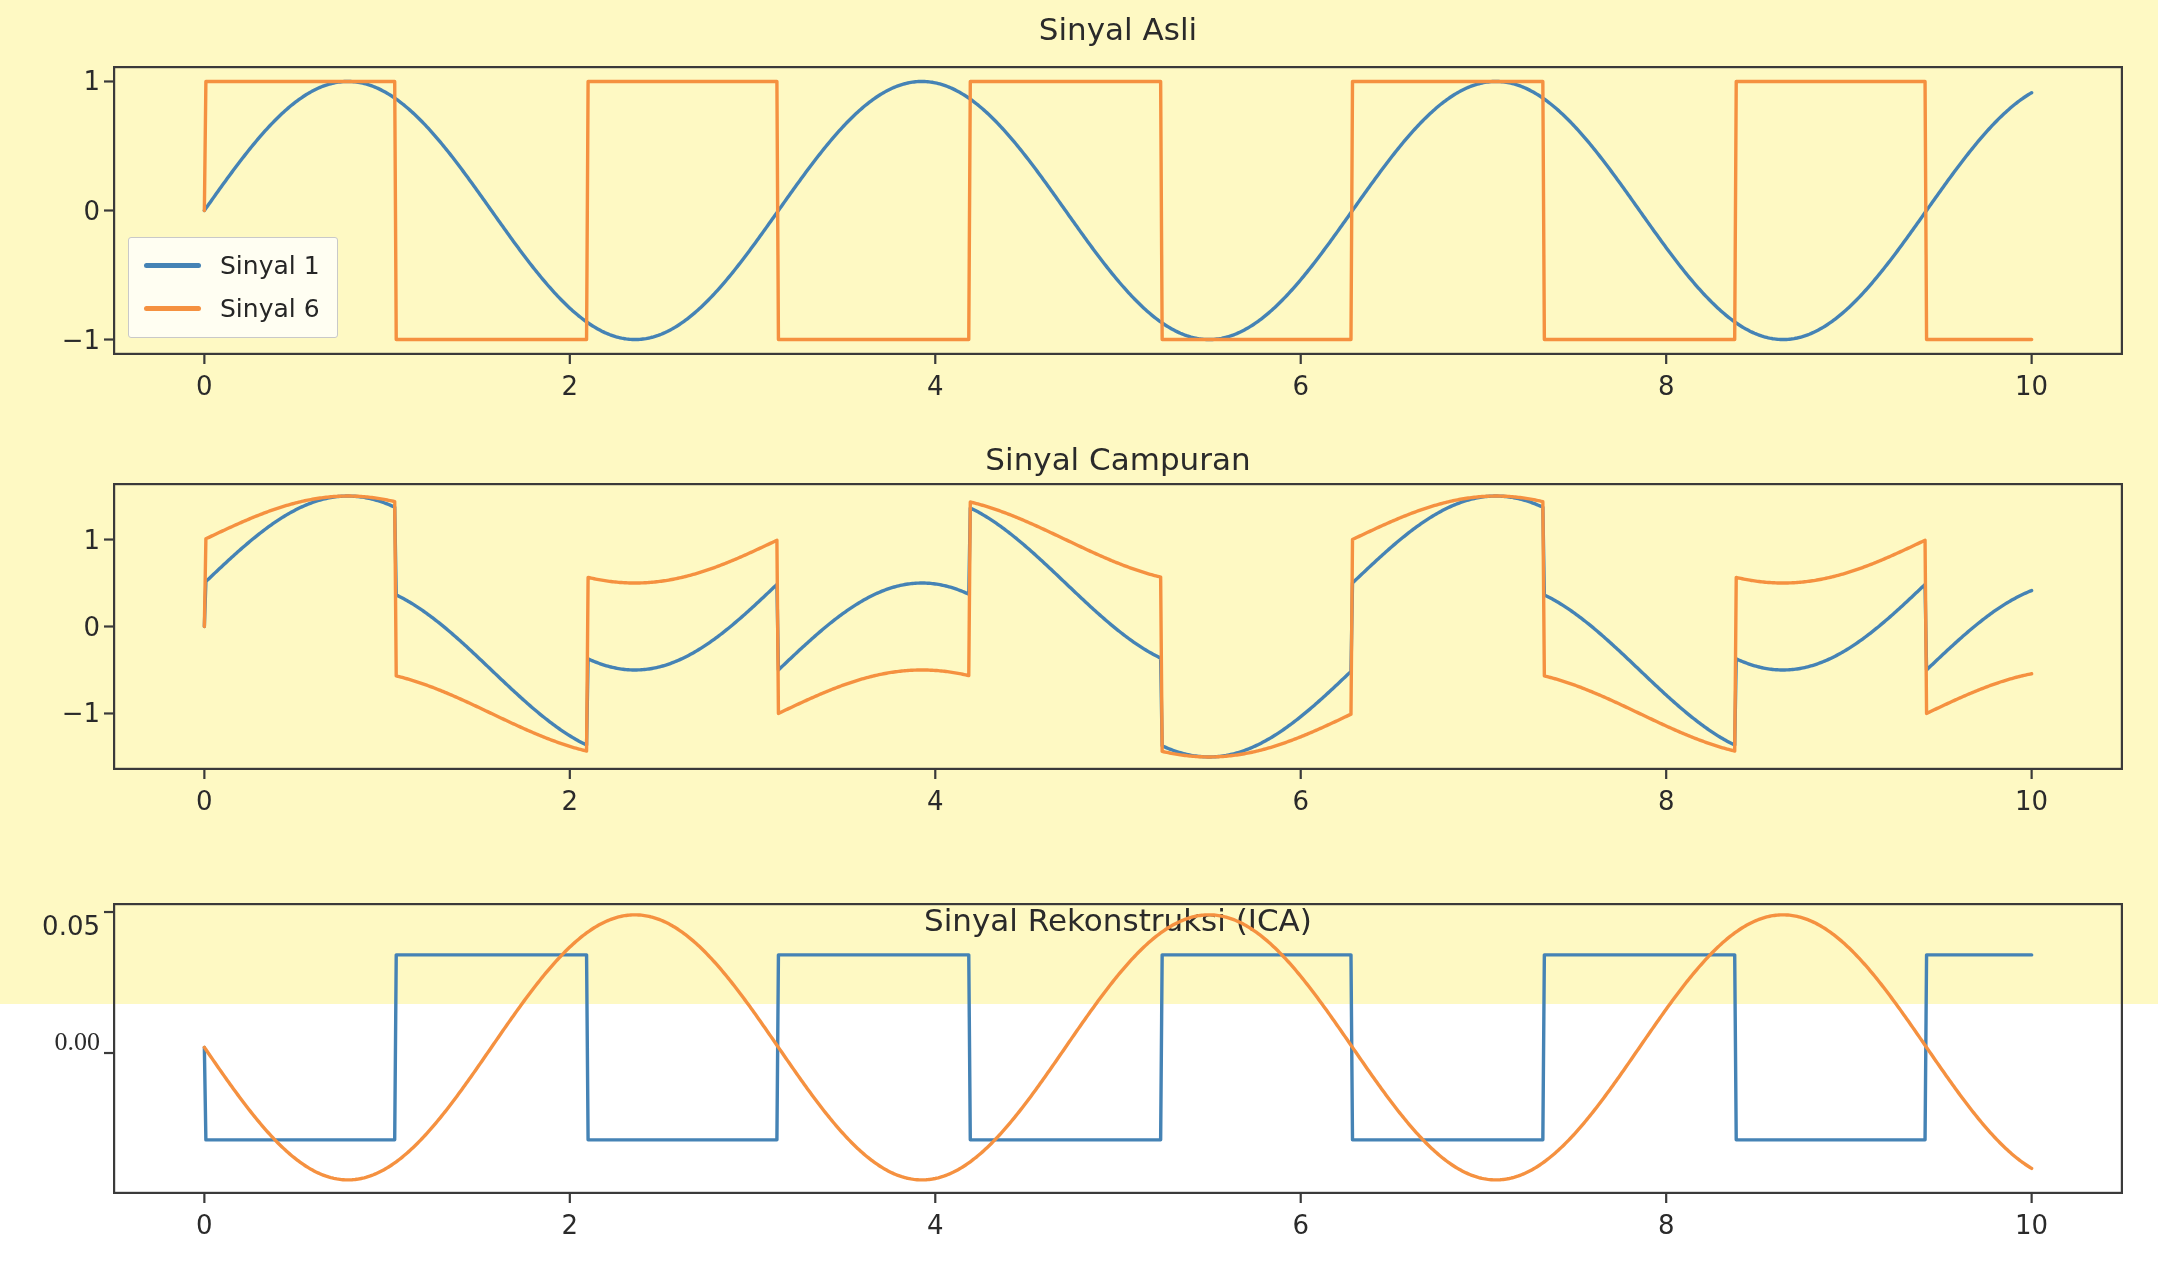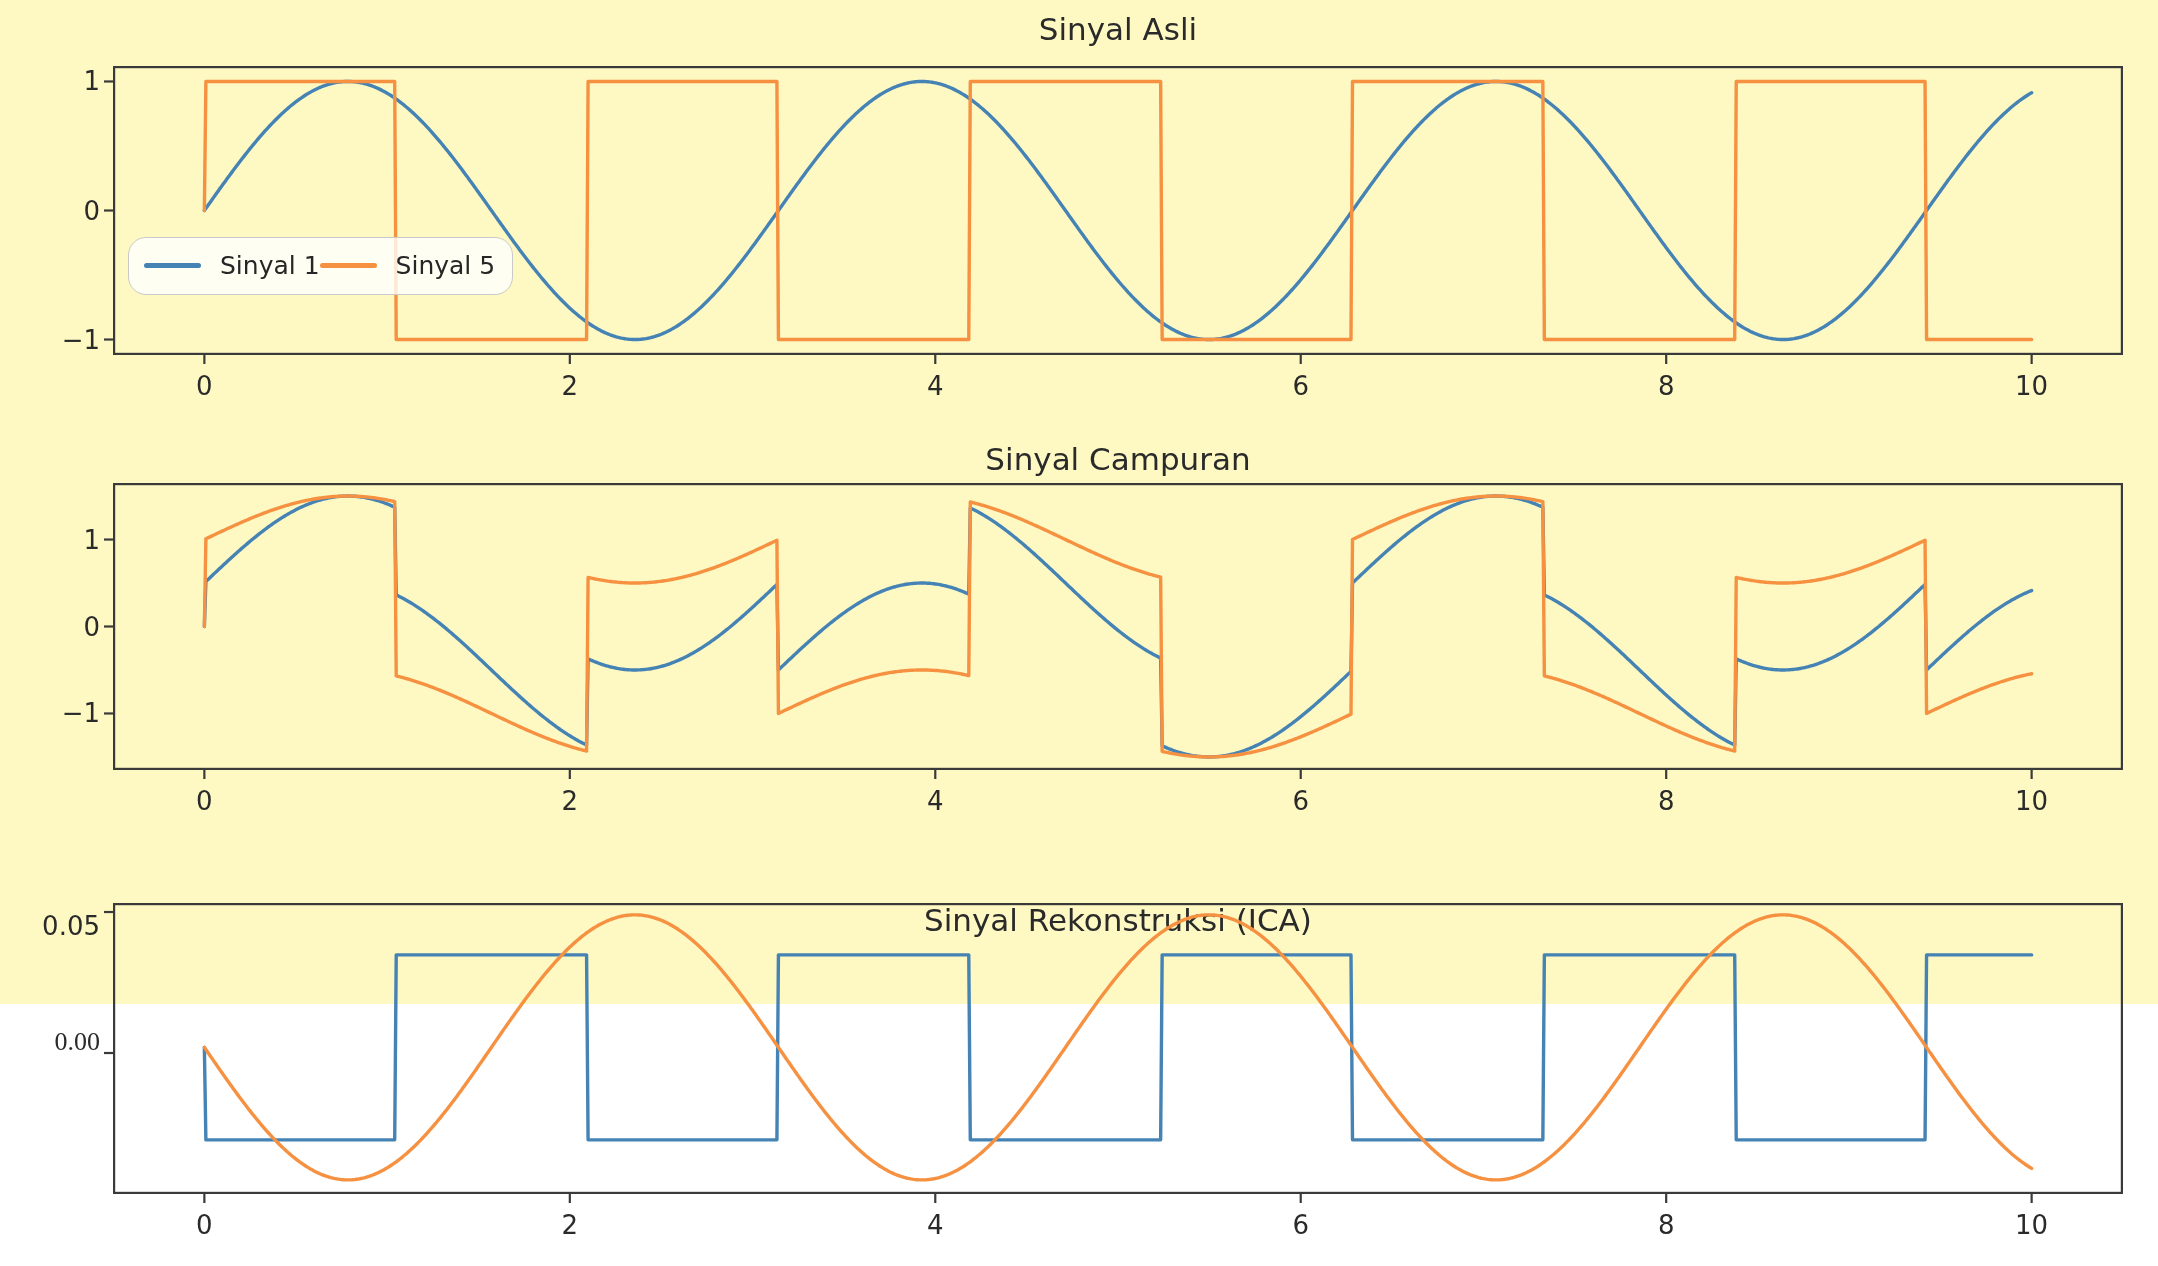--- a/index.html
+++ b/index.html
@@ -49,24 +49,24 @@
     color: #2a2a2a;
     white-space: nowrap;
   }
   .xtick-label { transform: translateX(-50%); }
   .ytick-label { right: calc(100% + 13px); transform: translateY(-50%); }
 
   .legend {
     position: absolute;
     background: rgba(255,255,255,0.78);
     border: 1.5px solid #c9c9c9;
-    border-radius: 18px;
+    border-radius: 3px;
     padding: 11px 17px 11px 15px;
     display: flex;
-    flex-direction: row;
+    flex-direction: column;
     justify-content: center;
     row-gap: 9px;
     z-index: 3;
   }
   .legend-entry {
     display: flex;
     align-items: center;
     column-gap: 19px;
   }
   .legend-swatch {
@@ -113,21 +113,21 @@
           <polyline points="91.36,144.50 92.89,142.35 94.41,140.20 95.93,138.05 97.45,135.91 98.98,133.76 100.50,131.62 102.02,129.48 103.55,127.35 105.07,125.22 106.59,123.10 108.11,120.98 109.64,118.87 111.16,116.76 112.68,114.67 114.20,112.58 115.73,110.50 117.25,108.43 118.77,106.37 120.30,104.32 121.82,102.29 123.34,100.26 124.86,98.25 126.39,96.25 127.91,94.26 129.43,92.28 130.95,90.33 132.48,88.38 134.00,86.45 135.52,84.54 137.05,82.65 138.57,80.77 140.09,78.91 141.61,77.06 143.14,75.24 144.66,73.44 146.18,71.65 147.70,69.89 149.23,68.14 150.75,66.42 152.27,64.72 153.80,63.04 155.32,61.38 156.84,59.75 158.36,58.14 159.89,56.56 161.41,55.00 162.93,53.46 164.45,51.95 165.98,50.46 167.50,49.00 169.02,47.57 170.55,46.17 172.07,44.79 173.59,43.44 175.11,42.11 176.64,40.82 178.16,39.55 179.68,38.32 181.20,37.11 182.73,35.94 184.25,34.79 185.77,33.67 187.30,32.59 188.82,31.53 190.34,30.51 191.86,29.52 193.39,28.56 194.91,27.63 196.43,26.74 197.95,25.88 199.48,25.05 201.00,24.25 202.52,23.49 204.05,22.76 205.57,22.06 207.09,21.40 208.61,20.78 210.14,20.18 211.66,19.63 213.18,19.10 214.70,18.61 216.23,18.16 217.75,17.74 219.27,17.36 220.80,17.01 222.32,16.70 223.84,16.42 225.36,16.18 226.89,15.98 228.41,15.81 229.93,15.67 231.45,15.57 232.98,15.51 234.50,15.48 236.02,15.49 237.55,15.54 239.07,15.62 240.59,15.73 242.11,15.89 243.64,16.07 245.16,16.30 246.68,16.56 248.20,16.85 249.73,17.18 251.25,17.55 252.77,17.95 254.30,18.39 255.82,18.86 257.34,19.36 258.86,19.90 260.39,20.48 261.91,21.09 263.43,21.73 264.95,22.41 266.48,23.12 268.00,23.87 269.52,24.65 271.05,25.46 272.57,26.31 274.09,27.18 275.61,28.10 277.14,29.04 278.66,30.01 280.18,31.02 281.70,32.06 283.23,33.13 284.75,34.23 286.27,35.36 287.80,36.53 289.32,37.72 290.84,38.94 292.36,40.19 293.89,41.47 295.41,42.78 296.93,44.11 298.45,45.48 299.98,46.87 301.50,48.29 303.02,49.74 304.55,51.21 306.07,52.71 307.59,54.23 309.11,55.78 310.64,57.35 312.16,58.95 313.68,60.57 315.20,62.22 316.73,63.88 318.25,65.57 319.77,67.29 321.30,69.02 322.82,70.77 324.34,72.55 325.86,74.34 327.39,76.16 328.91,77.99 330.43,79.84 331.95,81.71 333.48,83.60 335.00,85.50 336.52,87.42 338.05,89.36 339.57,91.31 341.09,93.28 342.61,95.26 344.14,97.25 345.66,99.26 347.18,101.28 348.70,103.31 350.23,105.36 351.75,107.41 353.27,109.47 354.80,111.55 356.32,113.63 357.84,115.72 359.36,117.82 360.89,119.93 362.41,122.05 363.93,124.17 365.45,126.29 366.98,128.42 368.50,130.56 370.02,132.70 371.55,134.84 373.07,136.99 374.59,139.14 376.11,141.28 377.64,143.43 379.16,145.58 380.68,147.73 382.20,149.88 383.73,152.03 385.25,154.18 386.77,156.32 388.30,158.46 389.82,160.59 391.34,162.73 392.86,164.85 394.39,166.97 395.91,169.09 397.43,171.19 398.95,173.29 400.48,175.39 402.00,177.47 403.52,179.54 405.05,181.61 406.57,183.66 408.09,185.71 409.61,187.74 411.14,189.76 412.66,191.76 414.18,193.76 415.70,195.74 417.23,197.71 418.75,199.66 420.27,201.59 421.80,203.51 423.32,205.42 424.84,207.30 426.36,209.17 427.89,211.03 429.41,212.86 430.93,214.67 432.45,216.47 433.98,218.24 435.50,220.00 437.02,221.73 438.55,223.44 440.07,225.13 441.59,226.80 443.11,228.44 444.64,230.06 446.16,231.66 447.68,233.23 449.20,234.78 450.73,236.31 452.25,237.80 453.77,239.28 455.30,240.72 456.82,242.14 458.34,243.53 459.86,244.90 461.39,246.23 462.91,247.54 464.43,248.82 465.95,250.07 467.48,251.29 469.00,252.49 470.52,253.65 472.05,254.78 473.57,255.88 475.09,256.95 476.61,257.99 478.14,258.99 479.66,259.97 481.18,260.91 482.70,261.82 484.23,262.70 485.75,263.55 487.27,264.36 488.80,265.14 490.32,265.88 491.84,266.60 493.36,267.27 494.89,267.92 496.41,268.53 497.93,269.10 499.45,269.64 500.98,270.15 502.50,270.62 504.02,271.05 505.55,271.46 507.07,271.82 508.59,272.15 510.11,272.44 511.64,272.70 513.16,272.93 514.68,273.11 516.20,273.27 517.73,273.38 519.25,273.46 520.77,273.51 522.30,273.52 523.82,273.49 525.34,273.43 526.86,273.33 528.39,273.19 529.91,273.02 531.43,272.82 532.95,272.58 534.48,272.30 536.00,271.99 537.52,271.64 539.05,271.25 540.57,270.84 542.09,270.38 543.61,269.89 545.14,269.37 546.66,268.81 548.18,268.22 549.70,267.59 551.23,266.93 552.75,266.23 554.27,265.51 555.80,264.74 557.32,263.95 558.84,263.12 560.36,262.26 561.89,261.36 563.41,260.43 564.93,259.47 566.45,258.48 567.98,257.46 569.50,256.40 571.02,255.32 572.55,254.20 574.07,253.05 575.59,251.88 577.11,250.67 578.64,249.43 580.16,248.17 581.68,246.87 583.20,245.55 584.73,244.20 586.25,242.82 587.77,241.42 589.30,239.98 590.82,238.52 592.34,237.04 593.86,235.53 595.39,233.99 596.91,232.43 598.43,230.84 599.95,229.23 601.48,227.60 603.00,225.94 604.52,224.27 606.05,222.56 607.57,220.84 609.09,219.10 610.61,217.33 612.14,215.55 613.66,213.74 615.18,211.92 616.70,210.08 618.23,208.22 619.75,206.34 621.27,204.44 622.80,202.53 624.32,200.60 625.84,198.66 627.36,196.70 628.89,194.72 630.41,192.74 631.93,190.74 633.45,188.72 634.98,186.70 636.50,184.66 638.02,182.61 639.55,180.55 641.07,178.48 642.59,176.40 644.11,174.31 645.64,172.22 647.16,170.11 648.68,168.00 650.20,165.88 651.73,163.76 653.25,161.63 654.77,159.50 656.30,157.36 657.82,155.22 659.34,153.08 660.86,150.93 662.39,148.78 663.91,146.63 665.43,144.48 666.95,142.33 668.48,140.18 670.00,138.03 671.52,135.89 673.05,133.74 674.57,131.60 676.09,129.46 677.61,127.33 679.14,125.20 680.66,123.08 682.18,120.96 683.70,118.85 685.23,116.75 686.75,114.65 688.27,112.56 689.80,110.48 691.32,108.41 692.84,106.35 694.36,104.31 695.89,102.27 697.41,100.24 698.93,98.23 700.45,96.23 701.98,94.24 703.50,92.27 705.02,90.31 706.55,88.36 708.07,86.44 709.59,84.52 711.11,82.63 712.64,80.75 714.16,78.89 715.68,77.05 717.20,75.22 718.73,73.42 720.25,71.64 721.77,69.87 723.30,68.13 724.82,66.40 726.34,64.70 727.86,63.03 729.39,61.37 730.91,59.74 732.43,58.13 733.95,56.54 735.48,54.98 737.00,53.45 738.52,51.93 740.05,50.45 741.57,48.99 743.09,47.56 744.61,46.15 746.14,44.78 747.66,43.42 749.18,42.10 750.70,40.81 752.23,39.54 753.75,38.31 755.27,37.10 756.80,35.92 758.32,34.78 759.84,33.66 761.36,32.58 762.89,31.52 764.41,30.50 765.93,29.51 767.45,28.55 768.98,27.62 770.50,26.73 772.02,25.87 773.55,25.04 775.07,24.24 776.59,23.48 778.11,22.75 779.64,22.06 781.16,21.40 782.68,20.77 784.20,20.18 785.73,19.62 787.25,19.10 788.77,18.61 790.30,18.16 791.82,17.74 793.34,17.36 794.86,17.01 796.39,16.70 797.91,16.42 799.43,16.18 800.95,15.97 802.48,15.80 804.00,15.67 805.52,15.57 807.05,15.51 808.57,15.48 810.09,15.49 811.61,15.54 813.14,15.62 814.66,15.74 816.18,15.89 817.70,16.08 819.23,16.30 820.75,16.56 822.27,16.86 823.80,17.19 825.32,17.55 826.84,17.95 828.36,18.39 829.89,18.86 831.41,19.37 832.93,19.91 834.45,20.48 835.98,21.09 837.50,21.74 839.02,22.42 840.55,23.13 842.07,23.88 843.59,24.65 845.11,25.47 846.64,26.31 848.16,27.19 849.68,28.10 851.20,29.05 852.73,30.02 854.25,31.03 855.77,32.07 857.30,33.14 858.82,34.24 860.34,35.37 861.86,36.54 863.39,37.73 864.91,38.95 866.43,40.20 867.95,41.48 869.48,42.79 871.00,44.13 872.52,45.49 874.05,46.88 875.57,48.30 877.09,49.75 878.61,51.22 880.14,52.72 881.66,54.24 883.18,55.79 884.70,57.37 886.23,58.97 887.75,60.59 889.27,62.23 890.80,63.90 892.32,65.59 893.84,67.30 895.36,69.04 896.89,70.79 898.41,72.56 899.93,74.36 901.45,76.17 902.98,78.01 904.50,79.86 906.02,81.73 907.55,83.62 909.07,85.52 910.59,87.44 912.11,89.38 913.64,91.33 915.16,93.30 916.68,95.28 918.20,97.27 919.73,99.28 921.25,101.30 922.77,103.33 924.30,105.37 925.82,107.43 927.34,109.49 928.86,111.57 930.39,113.65 931.91,115.74 933.43,117.84 934.95,119.95 936.48,122.07 938.00,124.19 939.52,126.31 941.05,128.44 942.57,130.58 944.09,132.72 945.61,134.86 947.14,137.01 948.66,139.15 950.18,141.30 951.70,143.45 953.23,145.60 954.75,147.75 956.27,149.90 957.80,152.05 959.32,154.20 960.84,156.34 962.36,158.48 963.89,160.61 965.41,162.74 966.93,164.87 968.45,166.99 969.98,169.11 971.50,171.21 973.02,173.31 974.55,175.40 976.07,177.49 977.59,179.56 979.11,181.63 980.64,183.68 982.16,185.72 983.68,187.76 985.20,189.78 986.73,191.78 988.25,193.78 989.77,195.76 991.30,197.72 992.82,199.67 994.34,201.61 995.86,203.53 997.39,205.43 998.91,207.32 1000.43,209.19 1001.95,211.04 1003.48,212.87 1005.00,214.69 1006.52,216.48 1008.05,218.26 1009.57,220.01 1011.09,221.74 1012.61,223.46 1014.14,225.15 1015.66,226.81 1017.18,228.46 1018.70,230.08 1020.23,231.67 1021.75,233.25 1023.27,234.80 1024.80,236.32 1026.32,237.82 1027.84,239.29 1029.36,240.73 1030.89,242.15 1032.41,243.55 1033.93,244.91 1035.45,246.25 1036.98,247.55 1038.50,248.83 1040.02,250.08 1041.55,251.30 1043.07,252.50 1044.59,253.66 1046.11,254.79 1047.64,255.89 1049.16,256.96 1050.68,258.00 1052.20,259.00 1053.73,259.98 1055.25,260.92 1056.77,261.83 1058.30,262.71 1059.82,263.55 1061.34,264.37 1062.86,265.15 1064.39,265.89 1065.91,266.60 1067.43,267.28 1068.95,267.92 1070.48,268.53 1072.00,269.11 1073.52,269.65 1075.05,270.15 1076.57,270.62 1078.09,271.06 1079.61,271.46 1081.14,271.82 1082.66,272.15 1084.18,272.45 1085.70,272.71 1087.23,272.93 1088.75,273.12 1090.27,273.27 1091.80,273.38 1093.32,273.46 1094.84,273.51 1096.36,273.52 1097.89,273.49 1099.41,273.43 1100.93,273.33 1102.45,273.19 1103.98,273.02 1105.50,272.82 1107.02,272.57 1108.55,272.30 1110.07,271.98 1111.59,271.63 1113.11,271.25 1114.64,270.83 1116.16,270.38 1117.68,269.89 1119.20,269.36 1120.73,268.81 1122.25,268.21 1123.77,267.59 1125.30,266.92 1126.82,266.23 1128.34,265.50 1129.86,264.74 1131.39,263.94 1132.91,263.11 1134.43,262.25 1135.95,261.35 1137.48,260.42 1139.00,259.46 1140.52,258.47 1142.05,257.45 1143.57,256.39 1145.09,255.31 1146.61,254.19 1148.14,253.04 1149.66,251.87 1151.18,250.66 1152.70,249.42 1154.23,248.16 1155.75,246.86 1157.27,245.54 1158.80,244.19 1160.32,242.81 1161.84,241.40 1163.36,239.97 1164.89,238.51 1166.41,237.03 1167.93,235.51 1169.45,233.98 1170.98,232.42 1172.50,230.83 1174.02,229.22 1175.55,227.59 1177.07,225.93 1178.59,224.25 1180.11,222.55 1181.64,220.83 1183.16,219.08 1184.68,217.32 1186.20,215.53 1187.73,213.73 1189.25,211.90 1190.77,210.06 1192.30,208.20 1193.82,206.32 1195.34,204.43 1196.86,202.51 1198.39,200.58 1199.91,198.64 1201.43,196.68 1202.95,194.71 1204.48,192.72 1206.00,190.72 1207.52,188.70 1209.05,186.68 1210.57,184.64 1212.09,182.59 1213.61,180.53 1215.14,178.46 1216.66,176.38 1218.18,174.29 1219.70,172.20 1221.23,170.09 1222.75,167.98 1224.27,165.87 1225.80,163.74 1227.32,161.61 1228.84,159.48 1230.36,157.34 1231.89,155.20 1233.41,153.06 1234.93,150.91 1236.45,148.76 1237.98,146.61 1239.50,144.46 1241.02,142.31 1242.55,140.16 1244.07,138.01 1245.59,135.87 1247.11,133.72 1248.64,131.58 1250.16,129.44 1251.68,127.31 1253.20,125.18 1254.73,123.06 1256.25,120.94 1257.77,118.83 1259.30,116.73 1260.82,114.63 1262.34,112.54 1263.86,110.46 1265.39,108.40 1266.91,106.34 1268.43,104.29 1269.95,102.25 1271.48,100.22 1273.00,98.21 1274.52,96.21 1276.05,94.22 1277.57,92.25 1279.09,90.29 1280.61,88.35 1282.14,86.42 1283.66,84.51 1285.18,82.61 1286.70,80.73 1288.23,78.87 1289.75,77.03 1291.27,75.21 1292.80,73.40 1294.32,71.62 1295.84,69.86 1297.36,68.11 1298.89,66.39 1300.41,64.69 1301.93,63.01 1303.45,61.36 1304.98,59.72 1306.50,58.11 1308.02,56.53 1309.55,54.97 1311.07,53.43 1312.59,51.92 1314.11,50.44 1315.64,48.98 1317.16,47.55 1318.68,46.14 1320.20,44.76 1321.73,43.41 1323.25,42.09 1324.77,40.80 1326.30,39.53 1327.82,38.30 1329.34,37.09 1330.86,35.91 1332.39,34.77 1333.91,33.65 1335.43,32.57 1336.95,31.51 1338.48,30.49 1340.00,29.50 1341.52,28.54 1343.05,27.62 1344.57,26.72 1346.09,25.86 1347.61,25.03 1349.14,24.24 1350.66,23.47 1352.18,22.75 1353.70,22.05 1355.23,21.39 1356.75,20.77 1358.27,20.17 1359.80,19.62 1361.32,19.09 1362.84,18.61 1364.36,18.15 1365.89,17.74 1367.41,17.35 1368.93,17.01 1370.45,16.69 1371.98,16.42 1373.50,16.18 1375.02,15.97 1376.55,15.80 1378.07,15.67 1379.59,15.57 1381.11,15.51 1382.64,15.48 1384.16,15.49 1385.68,15.54 1387.20,15.62 1388.73,15.74 1390.25,15.89 1391.77,16.08 1393.30,16.30 1394.82,16.56 1396.34,16.86 1397.86,17.19 1399.39,17.56 1400.91,17.96 1402.43,18.39 1403.95,18.86 1405.48,19.37 1407.00,19.91 1408.52,20.49 1410.05,21.10 1411.57,21.74 1413.09,22.42 1414.61,23.14 1416.14,23.88 1417.66,24.66 1419.18,25.47 1420.70,26.32 1422.23,27.20 1423.75,28.11 1425.27,29.06 1426.80,30.03 1428.32,31.04 1429.84,32.08 1431.36,33.15 1432.89,34.25 1434.41,35.38 1435.93,36.55 1437.45,37.74 1438.98,38.96 1440.50,40.21 1442.02,41.49 1443.55,42.80 1445.07,44.14 1446.59,45.50 1448.11,46.90 1449.64,48.32 1451.16,49.76 1452.68,51.24 1454.20,52.73 1455.73,54.26 1457.25,55.81 1458.77,57.38 1460.30,58.98 1461.82,60.60 1463.34,62.25 1464.86,63.91 1466.39,65.60 1467.91,67.32 1469.43,69.05 1470.95,70.81 1472.48,72.58 1474.00,74.38 1475.52,76.19 1477.05,78.02 1478.57,79.88 1480.09,81.75 1481.61,83.63 1483.14,85.54 1484.66,87.46 1486.18,89.39 1487.70,91.35 1489.23,93.31 1490.75,95.29 1492.27,97.29 1493.80,99.30 1495.32,101.32 1496.84,103.35 1498.36,105.39 1499.89,107.45 1501.41,109.51 1502.93,111.59 1504.45,113.67 1505.98,115.76 1507.50,117.86 1509.02,119.97 1510.55,122.08 1512.07,124.20 1513.59,126.33 1515.11,128.46 1516.64,130.60 1518.16,132.74 1519.68,134.88 1521.20,137.03 1522.73,139.17 1524.25,141.32 1525.77,143.47 1527.30,145.62 1528.82,147.77 1530.34,149.92 1531.86,152.07 1533.39,154.21 1534.91,156.36 1536.43,158.50 1537.95,160.63 1539.48,162.76 1541.00,164.89 1542.52,167.01 1544.05,169.12 1545.57,171.23 1547.09,173.33 1548.61,175.42 1550.14,177.51 1551.66,179.58 1553.18,181.64 1554.70,183.70 1556.23,185.74 1557.75,187.77 1559.27,189.79 1560.80,191.80 1562.32,193.79 1563.84,195.77 1565.36,197.74 1566.89,199.69 1568.41,201.63 1569.93,203.55 1571.45,205.45 1572.98,207.34 1574.50,209.21 1576.02,211.06 1577.55,212.89 1579.07,214.70 1580.59,216.50 1582.11,218.27 1583.64,220.03 1585.16,221.76 1586.68,223.47 1588.20,225.16 1589.73,226.83 1591.25,228.47 1592.77,230.09 1594.30,231.69 1595.82,233.26 1597.34,234.81 1598.86,236.33 1600.39,237.83 1601.91,239.30 1603.43,240.75 1604.95,242.17 1606.48,243.56 1608.00,244.92 1609.52,246.26 1611.05,247.57 1612.57,248.84 1614.09,250.09 1615.61,251.32 1617.14,252.51 1618.66,253.67 1620.18,254.80 1621.70,255.90 1623.23,256.97 1624.75,258.01 1626.27,259.01 1627.80,259.99 1629.32,260.93 1630.84,261.84 1632.36,262.72 1633.89,263.56 1635.41,264.37 1636.93,265.15 1638.45,265.90 1639.98,266.61 1641.50,267.29 1643.02,267.93 1644.55,268.54 1646.07,269.11 1647.59,269.65 1649.11,270.16 1650.64,270.63 1652.16,271.06 1653.68,271.46 1655.20,271.83 1656.73,272.16 1658.25,272.45 1659.77,272.71 1661.30,272.93 1662.82,273.12 1664.34,273.27 1665.86,273.38 1667.39,273.46 1668.91,273.51 1670.43,273.52 1671.95,273.49 1673.48,273.43 1675.00,273.33 1676.52,273.19 1678.05,273.02 1679.57,272.81 1681.09,272.57 1682.61,272.29 1684.14,271.98 1685.66,271.63 1687.18,271.25 1688.70,270.83 1690.23,270.37 1691.75,269.88 1693.27,269.36 1694.80,268.80 1696.32,268.21 1697.84,267.58 1699.36,266.92 1700.89,266.22 1702.41,265.49 1703.93,264.73 1705.45,263.93 1706.98,263.10 1708.50,262.24 1710.02,261.34 1711.55,260.42 1713.07,259.46 1714.59,258.46 1716.11,257.44 1717.64,256.38 1719.16,255.30 1720.68,254.18 1722.20,253.03 1723.73,251.86 1725.25,250.65 1726.77,249.41 1728.30,248.15 1729.82,246.85 1731.34,245.53 1732.86,244.18 1734.39,242.80 1735.91,241.39 1737.43,239.96 1738.95,238.50 1740.48,237.01 1742.00,235.50 1743.52,233.96 1745.05,232.40 1746.57,230.82 1748.09,229.21 1749.61,227.57 1751.14,225.92 1752.66,224.24 1754.18,222.53 1755.70,220.81 1757.23,219.07 1758.75,217.30 1760.27,215.52 1761.80,213.71 1763.32,211.89 1764.84,210.04 1766.36,208.18 1767.89,206.30 1769.41,204.41 1770.93,202.50 1772.45,200.57 1773.98,198.62 1775.50,196.66 1777.02,194.69 1778.55,192.70 1780.07,190.70 1781.59,188.69 1783.11,186.66 1784.64,184.62 1786.16,182.57 1787.68,180.51 1789.20,178.44 1790.73,176.36 1792.25,174.28 1793.77,172.18 1795.30,170.08 1796.82,167.96 1798.34,165.85 1799.86,163.72 1801.39,161.59 1802.91,159.46 1804.43,157.32 1805.95,155.18 1807.48,153.04 1809.00,150.89 1810.52,148.74 1812.05,146.59 1813.57,144.44 1815.09,142.29 1816.61,140.14 1818.14,137.99 1819.66,135.85 1821.18,133.70 1822.70,131.56 1824.23,129.43 1825.75,127.29 1827.27,125.16 1828.80,123.04 1830.32,120.92 1831.84,118.81 1833.36,116.71 1834.89,114.61 1836.41,112.52 1837.93,110.45 1839.45,108.38 1840.98,106.32 1842.50,104.27 1844.02,102.23 1845.55,100.21 1847.07,98.19 1848.59,96.19 1850.11,94.21 1851.64,92.23 1853.16,90.27 1854.68,88.33 1856.20,86.40 1857.73,84.49 1859.25,82.60 1860.77,80.72 1862.30,78.86 1863.82,77.02 1865.34,75.19 1866.86,73.39 1868.39,71.60 1869.91,69.84 1871.43,68.10 1872.95,66.37 1874.48,64.67 1876.00,63.00 1877.52,61.34 1879.05,59.71 1880.57,58.10 1882.09,56.51 1883.61,54.95 1885.14,53.42 1886.66,51.91 1888.18,50.42 1889.70,48.97 1891.23,47.53 1892.75,46.13 1894.27,44.75 1895.80,43.40 1897.32,42.08 1898.84,40.79 1900.36,39.52 1901.89,38.29 1903.41,37.08 1904.93,35.90 1906.45,34.76 1907.98,33.64 1909.50,32.56 1911.02,31.50 1912.55,30.48 1914.07,29.49 1915.59,28.53 1917.11,27.61 1918.64,26.71" fill="none" stroke="#4583b5" stroke-width="3.4" stroke-linejoin="round" stroke-linecap="round"></polyline>
           <polyline points="91.36,144.50 92.89,15.48 94.41,15.48 95.93,15.48 97.45,15.48 98.98,15.48 100.50,15.48 102.02,15.48 103.55,15.48 105.07,15.48 106.59,15.48 108.11,15.48 109.64,15.48 111.16,15.48 112.68,15.48 114.20,15.48 115.73,15.48 117.25,15.48 118.77,15.48 120.30,15.48 121.82,15.48 123.34,15.48 124.86,15.48 126.39,15.48 127.91,15.48 129.43,15.48 130.95,15.48 132.48,15.48 134.00,15.48 135.52,15.48 137.05,15.48 138.57,15.48 140.09,15.48 141.61,15.48 143.14,15.48 144.66,15.48 146.18,15.48 147.70,15.48 149.23,15.48 150.75,15.48 152.27,15.48 153.80,15.48 155.32,15.48 156.84,15.48 158.36,15.48 159.89,15.48 161.41,15.48 162.93,15.48 164.45,15.48 165.98,15.48 167.50,15.48 169.02,15.48 170.55,15.48 172.07,15.48 173.59,15.48 175.11,15.48 176.64,15.48 178.16,15.48 179.68,15.48 181.20,15.48 182.73,15.48 184.25,15.48 185.77,15.48 187.30,15.48 188.82,15.48 190.34,15.48 191.86,15.48 193.39,15.48 194.91,15.48 196.43,15.48 197.95,15.48 199.48,15.48 201.00,15.48 202.52,15.48 204.05,15.48 205.57,15.48 207.09,15.48 208.61,15.48 210.14,15.48 211.66,15.48 213.18,15.48 214.70,15.48 216.23,15.48 217.75,15.48 219.27,15.48 220.80,15.48 222.32,15.48 223.84,15.48 225.36,15.48 226.89,15.48 228.41,15.48 229.93,15.48 231.45,15.48 232.98,15.48 234.50,15.48 236.02,15.48 237.55,15.48 239.07,15.48 240.59,15.48 242.11,15.48 243.64,15.48 245.16,15.48 246.68,15.48 248.20,15.48 249.73,15.48 251.25,15.48 252.77,15.48 254.30,15.48 255.82,15.48 257.34,15.48 258.86,15.48 260.39,15.48 261.91,15.48 263.43,15.48 264.95,15.48 266.48,15.48 268.00,15.48 269.52,15.48 271.05,15.48 272.57,15.48 274.09,15.48 275.61,15.48 277.14,15.48 278.66,15.48 280.18,15.48 281.70,15.48 283.23,273.52 284.75,273.52 286.27,273.52 287.80,273.52 289.32,273.52 290.84,273.52 292.36,273.52 293.89,273.52 295.41,273.52 296.93,273.52 298.45,273.52 299.98,273.52 301.50,273.52 303.02,273.52 304.55,273.52 306.07,273.52 307.59,273.52 309.11,273.52 310.64,273.52 312.16,273.52 313.68,273.52 315.20,273.52 316.73,273.52 318.25,273.52 319.77,273.52 321.30,273.52 322.82,273.52 324.34,273.52 325.86,273.52 327.39,273.52 328.91,273.52 330.43,273.52 331.95,273.52 333.48,273.52 335.00,273.52 336.52,273.52 338.05,273.52 339.57,273.52 341.09,273.52 342.61,273.52 344.14,273.52 345.66,273.52 347.18,273.52 348.70,273.52 350.23,273.52 351.75,273.52 353.27,273.52 354.80,273.52 356.32,273.52 357.84,273.52 359.36,273.52 360.89,273.52 362.41,273.52 363.93,273.52 365.45,273.52 366.98,273.52 368.50,273.52 370.02,273.52 371.55,273.52 373.07,273.52 374.59,273.52 376.11,273.52 377.64,273.52 379.16,273.52 380.68,273.52 382.20,273.52 383.73,273.52 385.25,273.52 386.77,273.52 388.30,273.52 389.82,273.52 391.34,273.52 392.86,273.52 394.39,273.52 395.91,273.52 397.43,273.52 398.95,273.52 400.48,273.52 402.00,273.52 403.52,273.52 405.05,273.52 406.57,273.52 408.09,273.52 409.61,273.52 411.14,273.52 412.66,273.52 414.18,273.52 415.70,273.52 417.23,273.52 418.75,273.52 420.27,273.52 421.80,273.52 423.32,273.52 424.84,273.52 426.36,273.52 427.89,273.52 429.41,273.52 430.93,273.52 432.45,273.52 433.98,273.52 435.50,273.52 437.02,273.52 438.55,273.52 440.07,273.52 441.59,273.52 443.11,273.52 444.64,273.52 446.16,273.52 447.68,273.52 449.20,273.52 450.73,273.52 452.25,273.52 453.77,273.52 455.30,273.52 456.82,273.52 458.34,273.52 459.86,273.52 461.39,273.52 462.91,273.52 464.43,273.52 465.95,273.52 467.48,273.52 469.00,273.52 470.52,273.52 472.05,273.52 473.57,273.52 475.09,15.48 476.61,15.48 478.14,15.48 479.66,15.48 481.18,15.48 482.70,15.48 484.23,15.48 485.75,15.48 487.27,15.48 488.80,15.48 490.32,15.48 491.84,15.48 493.36,15.48 494.89,15.48 496.41,15.48 497.93,15.48 499.45,15.48 500.98,15.48 502.50,15.48 504.02,15.48 505.55,15.48 507.07,15.48 508.59,15.48 510.11,15.48 511.64,15.48 513.16,15.48 514.68,15.48 516.20,15.48 517.73,15.48 519.25,15.48 520.77,15.48 522.30,15.48 523.82,15.48 525.34,15.48 526.86,15.48 528.39,15.48 529.91,15.48 531.43,15.48 532.95,15.48 534.48,15.48 536.00,15.48 537.52,15.48 539.05,15.48 540.57,15.48 542.09,15.48 543.61,15.48 545.14,15.48 546.66,15.48 548.18,15.48 549.70,15.48 551.23,15.48 552.75,15.48 554.27,15.48 555.80,15.48 557.32,15.48 558.84,15.48 560.36,15.48 561.89,15.48 563.41,15.48 564.93,15.48 566.45,15.48 567.98,15.48 569.50,15.48 571.02,15.48 572.55,15.48 574.07,15.48 575.59,15.48 577.11,15.48 578.64,15.48 580.16,15.48 581.68,15.48 583.20,15.48 584.73,15.48 586.25,15.48 587.77,15.48 589.30,15.48 590.82,15.48 592.34,15.48 593.86,15.48 595.39,15.48 596.91,15.48 598.43,15.48 599.95,15.48 601.48,15.48 603.00,15.48 604.52,15.48 606.05,15.48 607.57,15.48 609.09,15.48 610.61,15.48 612.14,15.48 613.66,15.48 615.18,15.48 616.70,15.48 618.23,15.48 619.75,15.48 621.27,15.48 622.80,15.48 624.32,15.48 625.84,15.48 627.36,15.48 628.89,15.48 630.41,15.48 631.93,15.48 633.45,15.48 634.98,15.48 636.50,15.48 638.02,15.48 639.55,15.48 641.07,15.48 642.59,15.48 644.11,15.48 645.64,15.48 647.16,15.48 648.68,15.48 650.20,15.48 651.73,15.48 653.25,15.48 654.77,15.48 656.30,15.48 657.82,15.48 659.34,15.48 660.86,15.48 662.39,15.48 663.91,15.48 665.43,273.52 666.95,273.52 668.48,273.52 670.00,273.52 671.52,273.52 673.05,273.52 674.57,273.52 676.09,273.52 677.61,273.52 679.14,273.52 680.66,273.52 682.18,273.52 683.70,273.52 685.23,273.52 686.75,273.52 688.27,273.52 689.80,273.52 691.32,273.52 692.84,273.52 694.36,273.52 695.89,273.52 697.41,273.52 698.93,273.52 700.45,273.52 701.98,273.52 703.50,273.52 705.02,273.52 706.55,273.52 708.07,273.52 709.59,273.52 711.11,273.52 712.64,273.52 714.16,273.52 715.68,273.52 717.20,273.52 718.73,273.52 720.25,273.52 721.77,273.52 723.30,273.52 724.82,273.52 726.34,273.52 727.86,273.52 729.39,273.52 730.91,273.52 732.43,273.52 733.95,273.52 735.48,273.52 737.00,273.52 738.52,273.52 740.05,273.52 741.57,273.52 743.09,273.52 744.61,273.52 746.14,273.52 747.66,273.52 749.18,273.52 750.70,273.52 752.23,273.52 753.75,273.52 755.27,273.52 756.80,273.52 758.32,273.52 759.84,273.52 761.36,273.52 762.89,273.52 764.41,273.52 765.93,273.52 767.45,273.52 768.98,273.52 770.50,273.52 772.02,273.52 773.55,273.52 775.07,273.52 776.59,273.52 778.11,273.52 779.64,273.52 781.16,273.52 782.68,273.52 784.20,273.52 785.73,273.52 787.25,273.52 788.77,273.52 790.30,273.52 791.82,273.52 793.34,273.52 794.86,273.52 796.39,273.52 797.91,273.52 799.43,273.52 800.95,273.52 802.48,273.52 804.00,273.52 805.52,273.52 807.05,273.52 808.57,273.52 810.09,273.52 811.61,273.52 813.14,273.52 814.66,273.52 816.18,273.52 817.70,273.52 819.23,273.52 820.75,273.52 822.27,273.52 823.80,273.52 825.32,273.52 826.84,273.52 828.36,273.52 829.89,273.52 831.41,273.52 832.93,273.52 834.45,273.52 835.98,273.52 837.50,273.52 839.02,273.52 840.55,273.52 842.07,273.52 843.59,273.52 845.11,273.52 846.64,273.52 848.16,273.52 849.68,273.52 851.20,273.52 852.73,273.52 854.25,273.52 855.77,273.52 857.30,15.48 858.82,15.48 860.34,15.48 861.86,15.48 863.39,15.48 864.91,15.48 866.43,15.48 867.95,15.48 869.48,15.48 871.00,15.48 872.52,15.48 874.05,15.48 875.57,15.48 877.09,15.48 878.61,15.48 880.14,15.48 881.66,15.48 883.18,15.48 884.70,15.48 886.23,15.48 887.75,15.48 889.27,15.48 890.80,15.48 892.32,15.48 893.84,15.48 895.36,15.48 896.89,15.48 898.41,15.48 899.93,15.48 901.45,15.48 902.98,15.48 904.50,15.48 906.02,15.48 907.55,15.48 909.07,15.48 910.59,15.48 912.11,15.48 913.64,15.48 915.16,15.48 916.68,15.48 918.20,15.48 919.73,15.48 921.25,15.48 922.77,15.48 924.30,15.48 925.82,15.48 927.34,15.48 928.86,15.48 930.39,15.48 931.91,15.48 933.43,15.48 934.95,15.48 936.48,15.48 938.00,15.48 939.52,15.48 941.05,15.48 942.57,15.48 944.09,15.48 945.61,15.48 947.14,15.48 948.66,15.48 950.18,15.48 951.70,15.48 953.23,15.48 954.75,15.48 956.27,15.48 957.80,15.48 959.32,15.48 960.84,15.48 962.36,15.48 963.89,15.48 965.41,15.48 966.93,15.48 968.45,15.48 969.98,15.48 971.50,15.48 973.02,15.48 974.55,15.48 976.07,15.48 977.59,15.48 979.11,15.48 980.64,15.48 982.16,15.48 983.68,15.48 985.20,15.48 986.73,15.48 988.25,15.48 989.77,15.48 991.30,15.48 992.82,15.48 994.34,15.48 995.86,15.48 997.39,15.48 998.91,15.48 1000.43,15.48 1001.95,15.48 1003.48,15.48 1005.00,15.48 1006.52,15.48 1008.05,15.48 1009.57,15.48 1011.09,15.48 1012.61,15.48 1014.14,15.48 1015.66,15.48 1017.18,15.48 1018.70,15.48 1020.23,15.48 1021.75,15.48 1023.27,15.48 1024.80,15.48 1026.32,15.48 1027.84,15.48 1029.36,15.48 1030.89,15.48 1032.41,15.48 1033.93,15.48 1035.45,15.48 1036.98,15.48 1038.50,15.48 1040.02,15.48 1041.55,15.48 1043.07,15.48 1044.59,15.48 1046.11,15.48 1047.64,15.48 1049.16,273.52 1050.68,273.52 1052.20,273.52 1053.73,273.52 1055.25,273.52 1056.77,273.52 1058.30,273.52 1059.82,273.52 1061.34,273.52 1062.86,273.52 1064.39,273.52 1065.91,273.52 1067.43,273.52 1068.95,273.52 1070.48,273.52 1072.00,273.52 1073.52,273.52 1075.05,273.52 1076.57,273.52 1078.09,273.52 1079.61,273.52 1081.14,273.52 1082.66,273.52 1084.18,273.52 1085.70,273.52 1087.23,273.52 1088.75,273.52 1090.27,273.52 1091.80,273.52 1093.32,273.52 1094.84,273.52 1096.36,273.52 1097.89,273.52 1099.41,273.52 1100.93,273.52 1102.45,273.52 1103.98,273.52 1105.50,273.52 1107.02,273.52 1108.55,273.52 1110.07,273.52 1111.59,273.52 1113.11,273.52 1114.64,273.52 1116.16,273.52 1117.68,273.52 1119.20,273.52 1120.73,273.52 1122.25,273.52 1123.77,273.52 1125.30,273.52 1126.82,273.52 1128.34,273.52 1129.86,273.52 1131.39,273.52 1132.91,273.52 1134.43,273.52 1135.95,273.52 1137.48,273.52 1139.00,273.52 1140.52,273.52 1142.05,273.52 1143.57,273.52 1145.09,273.52 1146.61,273.52 1148.14,273.52 1149.66,273.52 1151.18,273.52 1152.70,273.52 1154.23,273.52 1155.75,273.52 1157.27,273.52 1158.80,273.52 1160.32,273.52 1161.84,273.52 1163.36,273.52 1164.89,273.52 1166.41,273.52 1167.93,273.52 1169.45,273.52 1170.98,273.52 1172.50,273.52 1174.02,273.52 1175.55,273.52 1177.07,273.52 1178.59,273.52 1180.11,273.52 1181.64,273.52 1183.16,273.52 1184.68,273.52 1186.20,273.52 1187.73,273.52 1189.25,273.52 1190.77,273.52 1192.30,273.52 1193.82,273.52 1195.34,273.52 1196.86,273.52 1198.39,273.52 1199.91,273.52 1201.43,273.52 1202.95,273.52 1204.48,273.52 1206.00,273.52 1207.52,273.52 1209.05,273.52 1210.57,273.52 1212.09,273.52 1213.61,273.52 1215.14,273.52 1216.66,273.52 1218.18,273.52 1219.70,273.52 1221.23,273.52 1222.75,273.52 1224.27,273.52 1225.80,273.52 1227.32,273.52 1228.84,273.52 1230.36,273.52 1231.89,273.52 1233.41,273.52 1234.93,273.52 1236.45,273.52 1237.98,273.52 1239.50,15.48 1241.02,15.48 1242.55,15.48 1244.07,15.48 1245.59,15.48 1247.11,15.48 1248.64,15.48 1250.16,15.48 1251.68,15.48 1253.20,15.48 1254.73,15.48 1256.25,15.48 1257.77,15.48 1259.30,15.48 1260.82,15.48 1262.34,15.48 1263.86,15.48 1265.39,15.48 1266.91,15.48 1268.43,15.48 1269.95,15.48 1271.48,15.48 1273.00,15.48 1274.52,15.48 1276.05,15.48 1277.57,15.48 1279.09,15.48 1280.61,15.48 1282.14,15.48 1283.66,15.48 1285.18,15.48 1286.70,15.48 1288.23,15.48 1289.75,15.48 1291.27,15.48 1292.80,15.48 1294.32,15.48 1295.84,15.48 1297.36,15.48 1298.89,15.48 1300.41,15.48 1301.93,15.48 1303.45,15.48 1304.98,15.48 1306.50,15.48 1308.02,15.48 1309.55,15.48 1311.07,15.48 1312.59,15.48 1314.11,15.48 1315.64,15.48 1317.16,15.48 1318.68,15.48 1320.20,15.48 1321.73,15.48 1323.25,15.48 1324.77,15.48 1326.30,15.48 1327.82,15.48 1329.34,15.48 1330.86,15.48 1332.39,15.48 1333.91,15.48 1335.43,15.48 1336.95,15.48 1338.48,15.48 1340.00,15.48 1341.52,15.48 1343.05,15.48 1344.57,15.48 1346.09,15.48 1347.61,15.48 1349.14,15.48 1350.66,15.48 1352.18,15.48 1353.70,15.48 1355.23,15.48 1356.75,15.48 1358.27,15.48 1359.80,15.48 1361.32,15.48 1362.84,15.48 1364.36,15.48 1365.89,15.48 1367.41,15.48 1368.93,15.48 1370.45,15.48 1371.98,15.48 1373.50,15.48 1375.02,15.48 1376.55,15.48 1378.07,15.48 1379.59,15.48 1381.11,15.48 1382.64,15.48 1384.16,15.48 1385.68,15.48 1387.20,15.48 1388.73,15.48 1390.25,15.48 1391.77,15.48 1393.30,15.48 1394.82,15.48 1396.34,15.48 1397.86,15.48 1399.39,15.48 1400.91,15.48 1402.43,15.48 1403.95,15.48 1405.48,15.48 1407.00,15.48 1408.52,15.48 1410.05,15.48 1411.57,15.48 1413.09,15.48 1414.61,15.48 1416.14,15.48 1417.66,15.48 1419.18,15.48 1420.70,15.48 1422.23,15.48 1423.75,15.48 1425.27,15.48 1426.80,15.48 1428.32,15.48 1429.84,15.48 1431.36,273.52 1432.89,273.52 1434.41,273.52 1435.93,273.52 1437.45,273.52 1438.98,273.52 1440.50,273.52 1442.02,273.52 1443.55,273.52 1445.07,273.52 1446.59,273.52 1448.11,273.52 1449.64,273.52 1451.16,273.52 1452.68,273.52 1454.20,273.52 1455.73,273.52 1457.25,273.52 1458.77,273.52 1460.30,273.52 1461.82,273.52 1463.34,273.52 1464.86,273.52 1466.39,273.52 1467.91,273.52 1469.43,273.52 1470.95,273.52 1472.48,273.52 1474.00,273.52 1475.52,273.52 1477.05,273.52 1478.57,273.52 1480.09,273.52 1481.61,273.52 1483.14,273.52 1484.66,273.52 1486.18,273.52 1487.70,273.52 1489.23,273.52 1490.75,273.52 1492.27,273.52 1493.80,273.52 1495.32,273.52 1496.84,273.52 1498.36,273.52 1499.89,273.52 1501.41,273.52 1502.93,273.52 1504.45,273.52 1505.98,273.52 1507.50,273.52 1509.02,273.52 1510.55,273.52 1512.07,273.52 1513.59,273.52 1515.11,273.52 1516.64,273.52 1518.16,273.52 1519.68,273.52 1521.20,273.52 1522.73,273.52 1524.25,273.52 1525.77,273.52 1527.30,273.52 1528.82,273.52 1530.34,273.52 1531.86,273.52 1533.39,273.52 1534.91,273.52 1536.43,273.52 1537.95,273.52 1539.48,273.52 1541.00,273.52 1542.52,273.52 1544.05,273.52 1545.57,273.52 1547.09,273.52 1548.61,273.52 1550.14,273.52 1551.66,273.52 1553.18,273.52 1554.70,273.52 1556.23,273.52 1557.75,273.52 1559.27,273.52 1560.80,273.52 1562.32,273.52 1563.84,273.52 1565.36,273.52 1566.89,273.52 1568.41,273.52 1569.93,273.52 1571.45,273.52 1572.98,273.52 1574.50,273.52 1576.02,273.52 1577.55,273.52 1579.07,273.52 1580.59,273.52 1582.11,273.52 1583.64,273.52 1585.16,273.52 1586.68,273.52 1588.20,273.52 1589.73,273.52 1591.25,273.52 1592.77,273.52 1594.30,273.52 1595.82,273.52 1597.34,273.52 1598.86,273.52 1600.39,273.52 1601.91,273.52 1603.43,273.52 1604.95,273.52 1606.48,273.52 1608.00,273.52 1609.52,273.52 1611.05,273.52 1612.57,273.52 1614.09,273.52 1615.61,273.52 1617.14,273.52 1618.66,273.52 1620.18,273.52 1621.70,273.52 1623.23,15.48 1624.75,15.48 1626.27,15.48 1627.80,15.48 1629.32,15.48 1630.84,15.48 1632.36,15.48 1633.89,15.48 1635.41,15.48 1636.93,15.48 1638.45,15.48 1639.98,15.48 1641.50,15.48 1643.02,15.48 1644.55,15.48 1646.07,15.48 1647.59,15.48 1649.11,15.48 1650.64,15.48 1652.16,15.48 1653.68,15.48 1655.20,15.48 1656.73,15.48 1658.25,15.48 1659.77,15.48 1661.30,15.48 1662.82,15.48 1664.34,15.48 1665.86,15.48 1667.39,15.48 1668.91,15.48 1670.43,15.48 1671.95,15.48 1673.48,15.48 1675.00,15.48 1676.52,15.48 1678.05,15.48 1679.57,15.48 1681.09,15.48 1682.61,15.48 1684.14,15.48 1685.66,15.48 1687.18,15.48 1688.70,15.48 1690.23,15.48 1691.75,15.48 1693.27,15.48 1694.80,15.48 1696.32,15.48 1697.84,15.48 1699.36,15.48 1700.89,15.48 1702.41,15.48 1703.93,15.48 1705.45,15.48 1706.98,15.48 1708.50,15.48 1710.02,15.48 1711.55,15.48 1713.07,15.48 1714.59,15.48 1716.11,15.48 1717.64,15.48 1719.16,15.48 1720.68,15.48 1722.20,15.48 1723.73,15.48 1725.25,15.48 1726.77,15.48 1728.30,15.48 1729.82,15.48 1731.34,15.48 1732.86,15.48 1734.39,15.48 1735.91,15.48 1737.43,15.48 1738.95,15.48 1740.48,15.48 1742.00,15.48 1743.52,15.48 1745.05,15.48 1746.57,15.48 1748.09,15.48 1749.61,15.48 1751.14,15.48 1752.66,15.48 1754.18,15.48 1755.70,15.48 1757.23,15.48 1758.75,15.48 1760.27,15.48 1761.80,15.48 1763.32,15.48 1764.84,15.48 1766.36,15.48 1767.89,15.48 1769.41,15.48 1770.93,15.48 1772.45,15.48 1773.98,15.48 1775.50,15.48 1777.02,15.48 1778.55,15.48 1780.07,15.48 1781.59,15.48 1783.11,15.48 1784.64,15.48 1786.16,15.48 1787.68,15.48 1789.20,15.48 1790.73,15.48 1792.25,15.48 1793.77,15.48 1795.30,15.48 1796.82,15.48 1798.34,15.48 1799.86,15.48 1801.39,15.48 1802.91,15.48 1804.43,15.48 1805.95,15.48 1807.48,15.48 1809.00,15.48 1810.52,15.48 1812.05,15.48 1813.57,273.52 1815.09,273.52 1816.61,273.52 1818.14,273.52 1819.66,273.52 1821.18,273.52 1822.70,273.52 1824.23,273.52 1825.75,273.52 1827.27,273.52 1828.80,273.52 1830.32,273.52 1831.84,273.52 1833.36,273.52 1834.89,273.52 1836.41,273.52 1837.93,273.52 1839.45,273.52 1840.98,273.52 1842.50,273.52 1844.02,273.52 1845.55,273.52 1847.07,273.52 1848.59,273.52 1850.11,273.52 1851.64,273.52 1853.16,273.52 1854.68,273.52 1856.20,273.52 1857.73,273.52 1859.25,273.52 1860.77,273.52 1862.30,273.52 1863.82,273.52 1865.34,273.52 1866.86,273.52 1868.39,273.52 1869.91,273.52 1871.43,273.52 1872.95,273.52 1874.48,273.52 1876.00,273.52 1877.52,273.52 1879.05,273.52 1880.57,273.52 1882.09,273.52 1883.61,273.52 1885.14,273.52 1886.66,273.52 1888.18,273.52 1889.70,273.52 1891.23,273.52 1892.75,273.52 1894.27,273.52 1895.80,273.52 1897.32,273.52 1898.84,273.52 1900.36,273.52 1901.89,273.52 1903.41,273.52 1904.93,273.52 1906.45,273.52 1907.98,273.52 1909.50,273.52 1911.02,273.52 1912.55,273.52 1914.07,273.52 1915.59,273.52 1917.11,273.52 1918.64,273.52" fill="none" stroke="#f59140" stroke-width="3.4" stroke-linejoin="round" stroke-linecap="round"></polyline>
         </svg>
         <div class="legend" style="left: 15px; top: 171px;">
           <div class="legend-entry">
             <span class="legend-swatch" style="background: rgb(69, 131, 181);"></span>
             <span class="legend-label">Sinyal 1</span>
           </div>
           <div class="legend-entry">
             <span class="legend-swatch" style="background: rgb(245, 145, 64);"></span>
-            <span class="legend-label">Sinyal 5</span>
+            <span class="legend-label">Sinyal 6</span>
           </div>
         </div>
       </div>
   </section>
 
   <section class="subplot">
     <h2 class="plot-title">Sinyal Campuran</h2>
     <div class="axes">
         <span class="xtick-label" style="left: 91.3636px; top: 303px;">0</span>
         <span class="xtick-label" style="left: 456.818px; top: 303px;">2</span>

